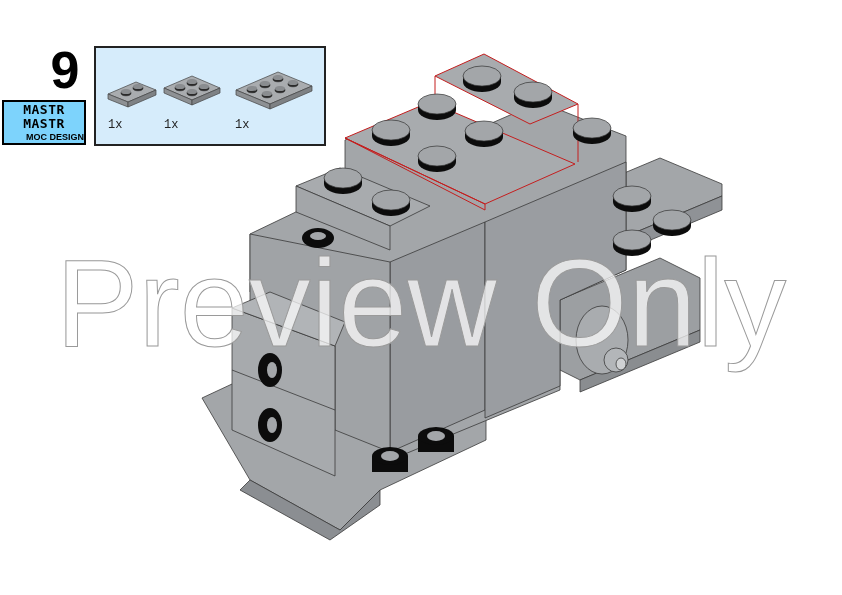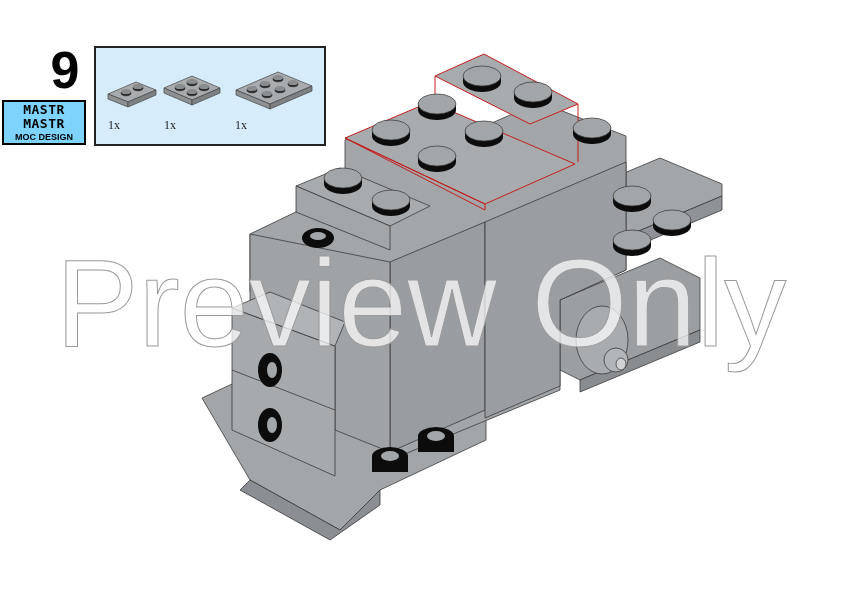--- a/index.html
+++ b/index.html
@@ -1,23 +1,23 @@
 <!DOCTYPE html>
 <html><head>
 <meta charset="utf-8">
 <style>
   html, body { margin:0; padding:0; background:#ffffff; }
   body { width:842px; height:595px; position:relative; overflow:hidden; font-family:"Liberation Sans", sans-serif; }
   .step-number { position:absolute; left:40px; top:42px; width:50px; text-align:center; font-family:"Liberation Sans", sans-serif; font-weight:bold; font-size:52px; line-height:56px; color:#000; }
   .logo { position:absolute; left:2px; top:100px; width:84px; height:45px; border:2px solid #000; background:#7dd3fc; box-sizing:border-box; text-align:center; }
   .logo .l1, .logo .l2 { font-family:"DejaVu Sans Mono", monospace; font-weight:bold; font-size:13px; line-height:13px; letter-spacing:0.5px; color:#000; display:block; margin-top:1px; }
-  .logo .l3 { font-family:"Liberation Sans", sans-serif; font-weight:bold; font-size:9px; line-height:12px; color:#000; display:block; margin-top:1px; }
+  .logo .l3 { font-family:"Liberation Sans", sans-serif; font-weight:bold; font-size:9px; line-height:12px; color:#000; display:block; margin-top:1px;text-align:right; }
   .parts-box { position:absolute; left:94px; top:46px; width:232px; height:100px; background:#d6ecfb; border:2px solid #222; box-sizing:border-box; }
   .part { position:absolute; }
-  .part-qty { position:absolute; font-size:12px; color:#222; font-family:Liberation Serif, serif; }
+  .part-qty { position:absolute; font-size:12px; color:#222; font-family:Liberation Mono, monospace; }
   .model { position:absolute; left:0; top:0; }
   .watermark { position:absolute; left:0; top:228px; width:842px; height:150px; }
 </style>
 </head>
 <body>
 
 <div class="step-number">9</div>
 
 <div class="logo">
   <span class="l1">MASTR</span>

